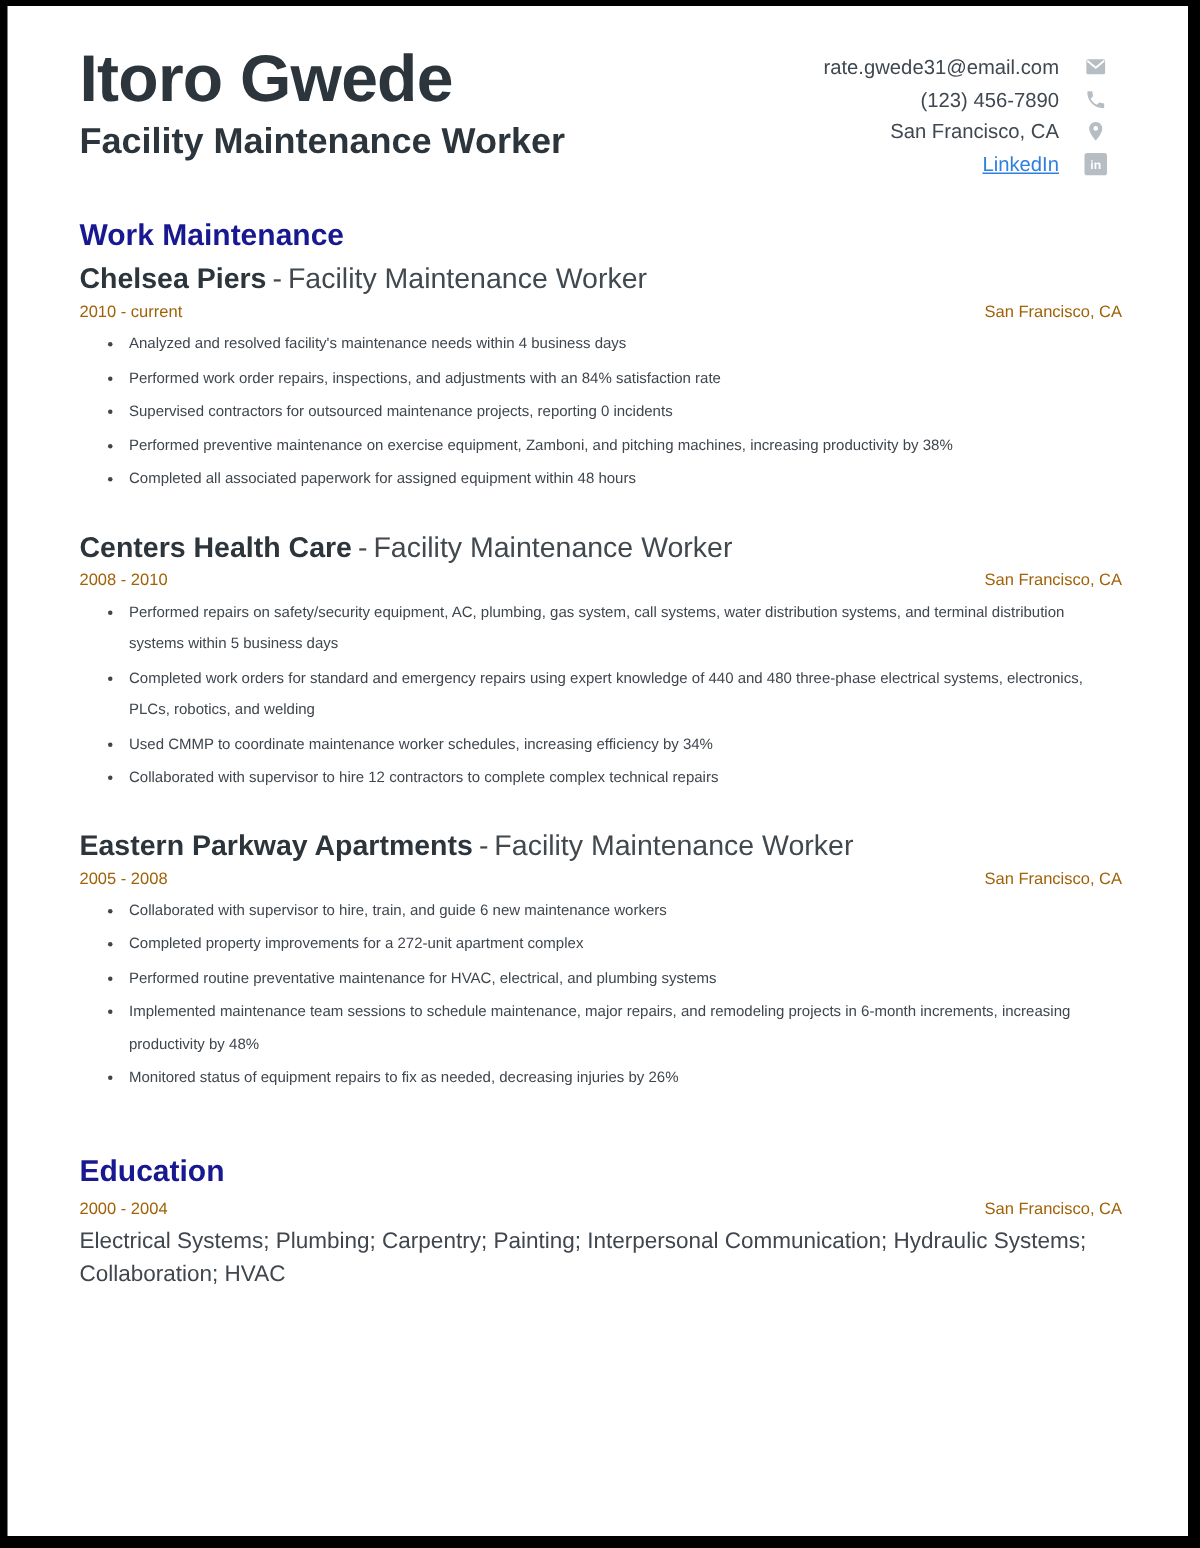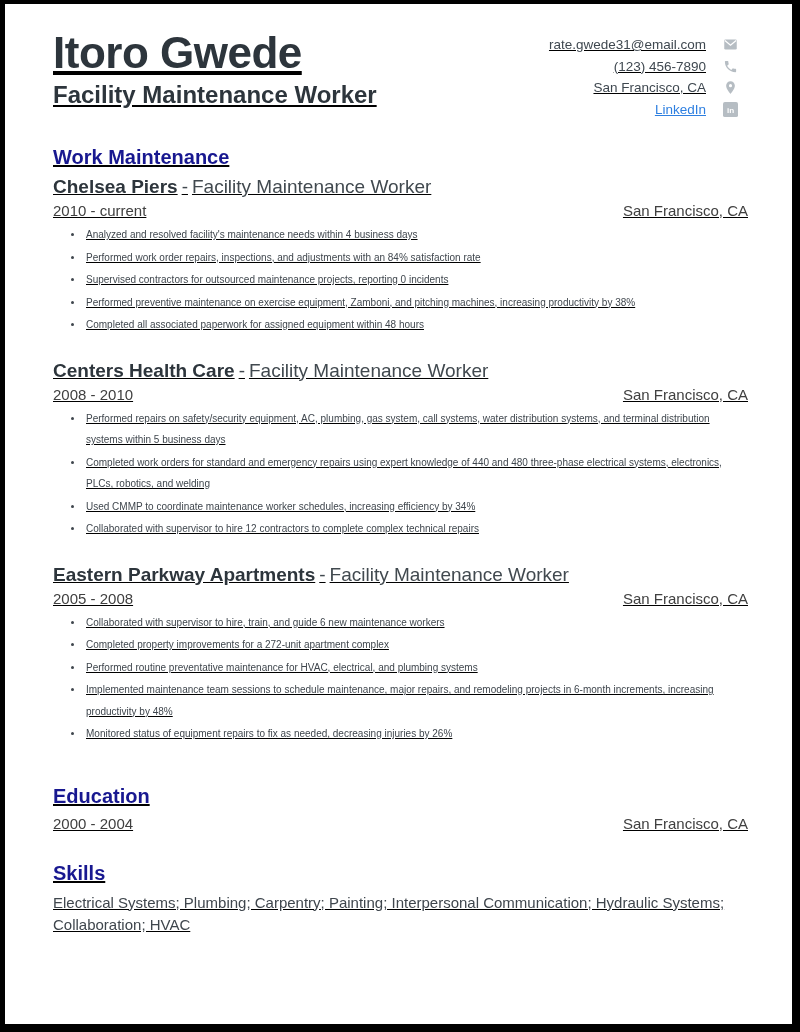--- a/index.html
+++ b/index.html
@@ -13,21 +13,20 @@
   .page {
     position: absolute;
     top: 4px;
     left: 5px;
     right: 8px;
     bottom: 8px;
     background: #ffffff;
     box-sizing: border-box;
     padding: 22px 44px 20px 48px;
     overflow: hidden;
-    text-decoration: underline;
   }
   
   .header {
     display: flex;
     justify-content: space-between;
     align-items: flex-start;
   }
   .name {
     font-size: 44px;
     font-weight: bold;
@@ -78,22 +77,22 @@
     margin: 0;
   }
   .entry-title .company {
     font-weight: bold;
     color: #2d353c;
   }
   .entry-title .sep { color: #41494f; padding: 0 4px; }
   .meta-line {
     display: flex;
     justify-content: space-between;
-    font-size: 15px;
-    color: #404040;
+    font-size: 11px;
+    color: #a16207;
     margin: 4px 0 5px 0;
   }
   .job { margin-bottom: 24px; }
   .job:last-child { margin-bottom: 0; }
   ul.bullets {
     margin: 2px 0 0 0;
     padding-left: 31px;
     list-style: disc;
   }
   ul.bullets li {
@@ -211,16 +210,15 @@
   </div>
 
   <h2 class="section-heading edu-heading">Education</h2>
   <div>
     <div class="meta-line">
       <span>2000 - 2004</span>
       <span>San Francisco, CA</span>
     </div>
   </div>
 
-  <h2 class="section-heading skills-heading">Skills</h2>
   <p class="skills-text">Electrical Systems; Plumbing; Carpentry; Painting; Interpersonal Communication; Hydraulic Systems; Collaboration; HVAC</p>
 
 </div>
 
 </body></html>

